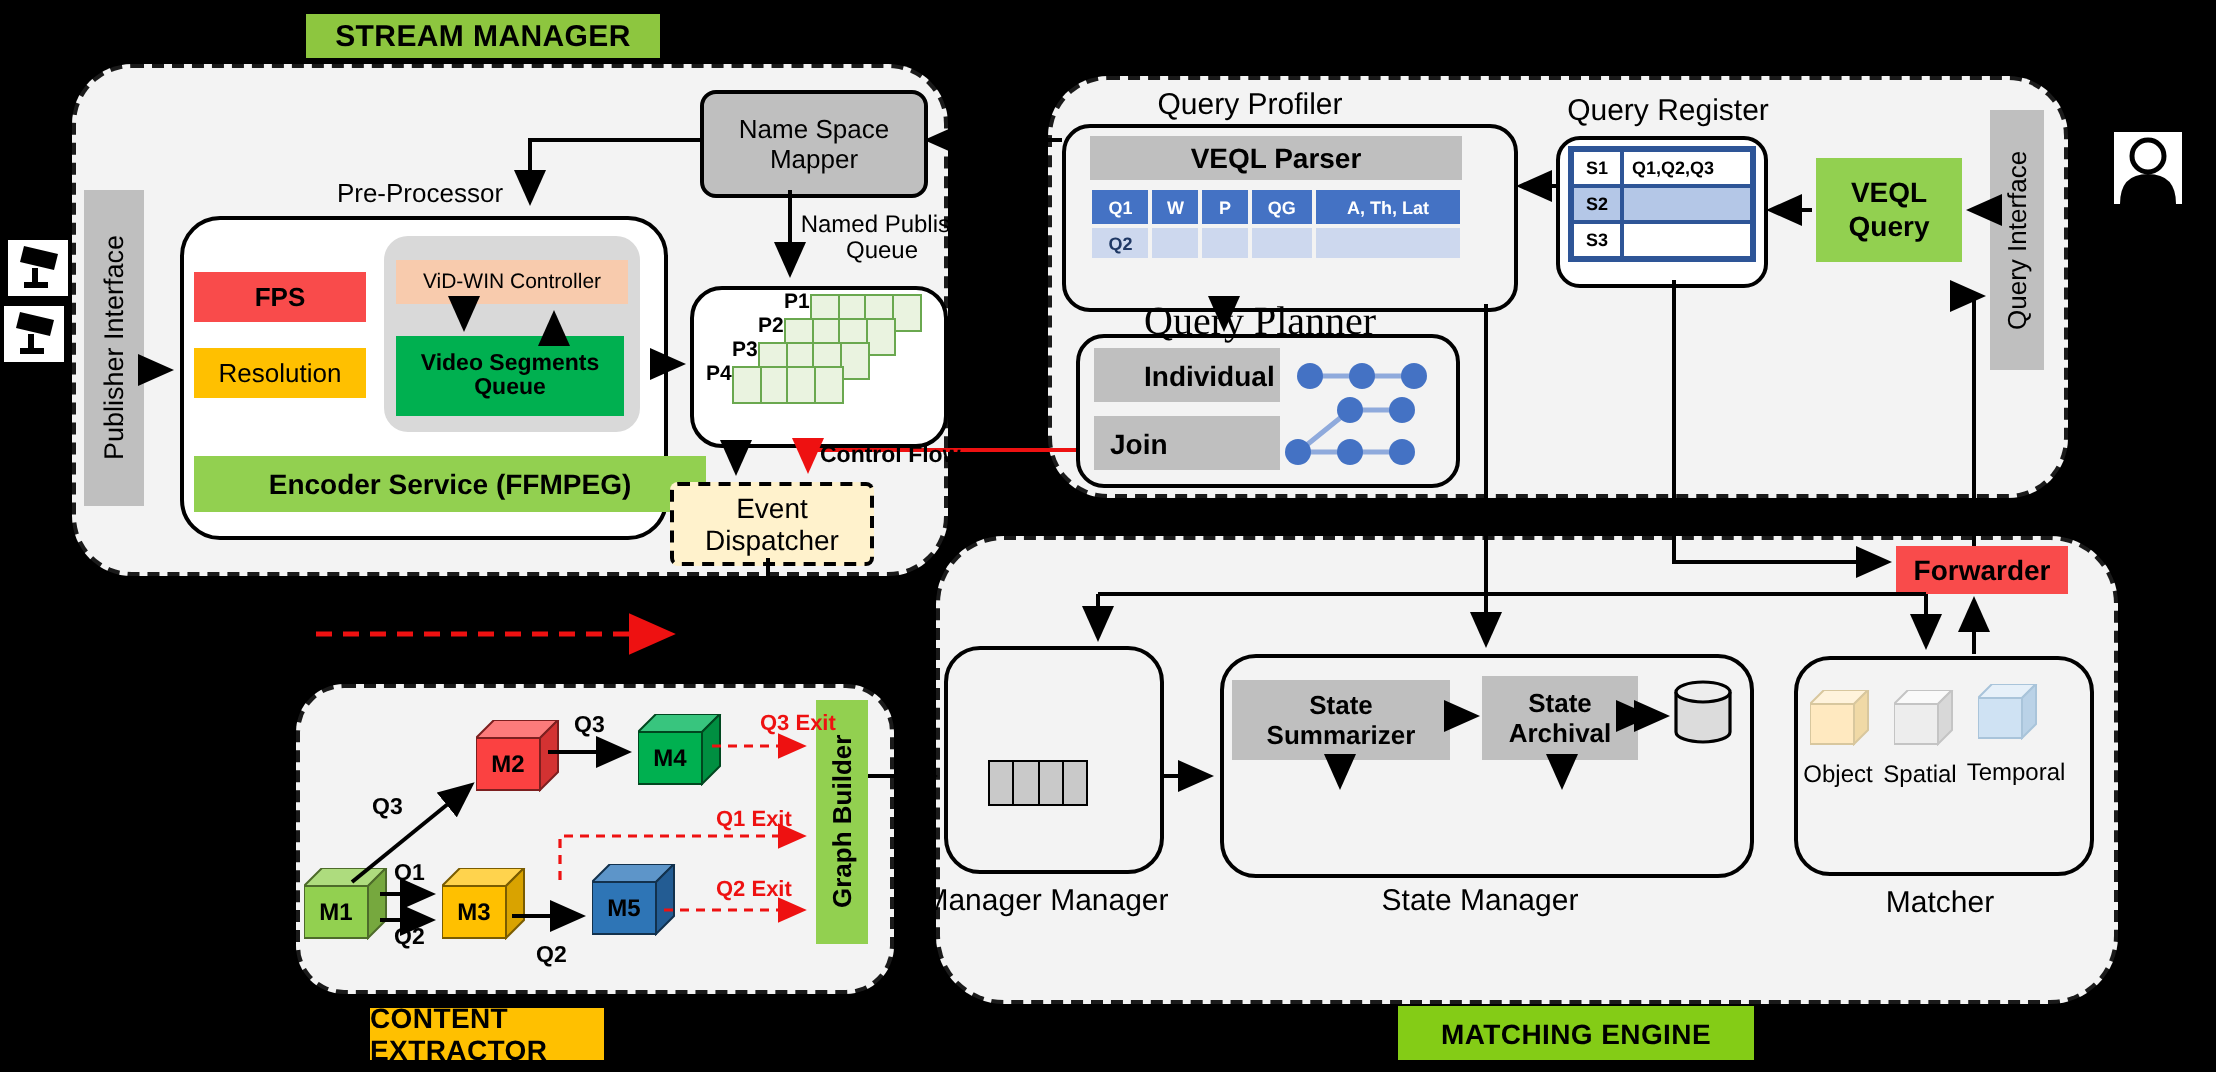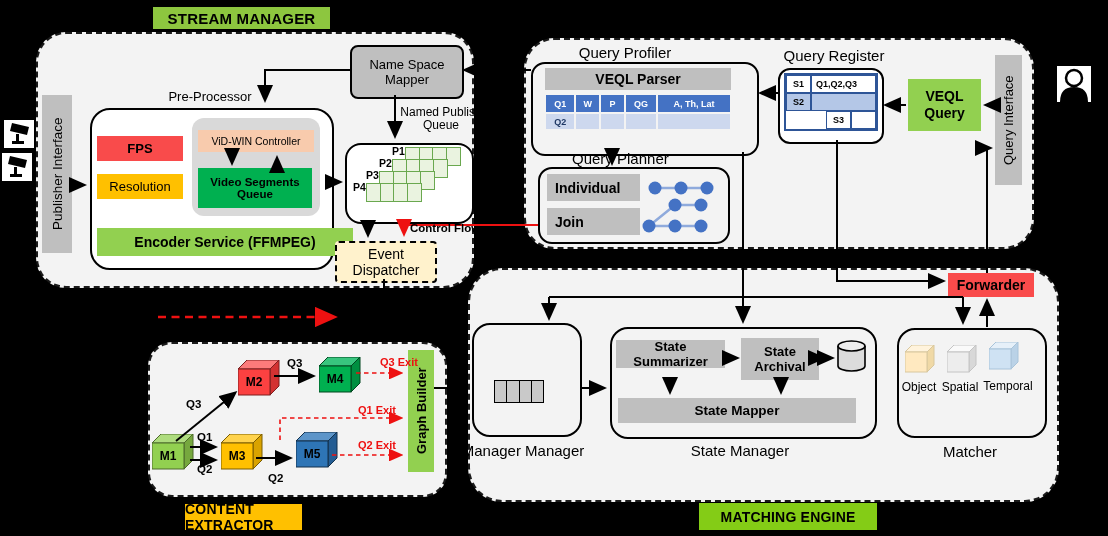--- a/index.html
+++ b/index.html
@@ -141,40 +141,40 @@
     </div>
     <div class="ptr r2">
       <div class="ptc" style="width:30px;">Q2</div>
       <div class="ptc" style="width:24px;"></div>
       <div class="ptc" style="width:24px;"></div>
       <div class="ptc" style="width:32px;"></div>
       <div class="ptc" style="width:76px;"></div>
     </div>
   </div>
 
-  <div class="lbl" style="left:572px;top:151px;width:130px;font-size:15px;">Query Planner</div>
+  <div class="lbl" style="left:572px;top:151px;width:130px;font-size:20px;font-family:Liberation Serif, serif;">Query Planner</div>
   <div class="rbox" style="left:538px;top:167px;width:188px;height:73px;border-radius:14px;background:#F3F3F3;"></div>
   <div class="node graybox" style="left:547px;top:174px;width:93px;height:27px;font-size:14px;font-weight:bold;
-              display:flex;align-items:center;padding-left:8px;box-sizing:border-box;">Individual</div>
+              display:flex;align-items:center;padding-left:25px;box-sizing:border-box;">Individual</div>
   <div class="node graybox" style="left:547px;top:208px;width:93px;height:27px;font-size:14px;font-weight:bold;
               display:flex;align-items:center;padding-left:8px;box-sizing:border-box;">Join</div>
 
   <div class="lbl" style="left:779px;top:48px;width:110px;text-align:center;font-size:15px;">Query Register</div>
   <div class="rbox" style="left:778px;top:68px;width:102px;height:72px;border-radius:12px;"></div>
   <div class="regtable" style="left:784px;top:73px;width:90px;">
     <div class="regrow" style="background:#fff;">
       <div class="regc" style="width:23px;justify-content:center;">S1</div>
       <div class="regc" style="flex:1;padding-left:4px;">Q1,Q2,Q3</div>
     </div>
     <div class="regrow" style="background:#B4C7E7;">
       <div class="regc" style="width:23px;justify-content:center;">S2</div>
       <div class="regc" style="flex:1;"></div>
     </div>
     <div class="regrow" style="background:#fff;">
-      <div class="regc" style="width:23px;justify-content:center;margin-left:40px;">S3</div>
+      <div class="regc" style="width:23px;justify-content:center;">S3</div>
       <div class="regc" style="flex:1;"></div>
     </div>
   </div>
 
   <div class="node cbox" style="left:908px;top:79px;width:73px;height:52px;background:#92D050;font-size:14px;font-weight:bold;line-height:17px;">VEQL Query</div>
 
   <div class="node graybox vtext" style="left:995px;top:55px;width:27px;height:130px;font-size:13px;">Query Interface</div>
 
   <div class="abs" style="left:1057px;top:66px;z-index:2;">
     <svg width="34" height="36">
@@ -242,29 +242,28 @@
   <div class="win" style="left:480px;top:367px;width:75px;height:51px;border-color:#555;"></div>
   <div class="seg" style="left:494px;top:380px;width:48px;height:21px;background:#C9C9C9;z-index:3;">
       <div></div>
       <div></div>
       <div></div>
       <div></div>
     </div>
   <div class="lbl" style="left:458px;top:443px;width:130px;text-align:center;font-size:15px;">Manager Manager</div>
 
   <div class="rbox" style="left:610px;top:327px;width:263px;height:108px;border-radius:18px;background:#F3F3F3;"></div>
-  <div class="node graybox cbox" style="left:616px;top:340px;width:109px;height:28px;font-size:13px;font-weight:bold;line-height:15px;">State Summarizer</div>
+  <div class="node graybox cbox" style="left:616px;top:340px;width:109px;height:40px;font-size:13px;font-weight:bold;line-height:15px;">State Summarizer</div>
   <div class="node graybox cbox" style="left:741px;top:338px;width:78px;height:42px;font-size:13px;font-weight:bold;line-height:15px;">State Archival</div>
   <div class="abs" style="left:836px;top:339px;z-index:3;">
     <svg width="31" height="35">
       <path d="M2 7 L2 27 A 13.5 5 0 0 0 29 27 L29 7" fill="#DCDCDC" stroke="#000" stroke-width="1.6"></path>
       <ellipse cx="15.5" cy="7" rx="13.5" ry="5" fill="#EDEDED" stroke="#000" stroke-width="1.6"></ellipse>
       </svg>
   </div>
-  <div class="node graybox cbox" style="left:618px;top:398px;width:238px;height:25px;font-size:13.5px;font-weight:bold;">State Mapper</div>
   <div class="lbl" style="left:670px;top:443px;width:140px;text-align:center;font-size:15px;">State Manager</div>
 
   <div class="rbox" style="left:897px;top:328px;width:146px;height:106px;border-radius:18px;background:#F3F3F3;"></div>
   <div class="cube" style="left:905px;top:345px;">
     <svg width="30" height="28">
         <polygon points="0,7 7,0 29,0 22,7" fill="#FFF3DC" stroke="#d8c79e" stroke-width="1"></polygon>
       <polygon points="22,7 29,0 29,20 22,27" fill="#F0D9A6" stroke="#d8c79e" stroke-width="1"></polygon>
       <rect x="0" y="7" width="22" height="20" fill="#FFE9C0" stroke="#d8c79e" stroke-width="1"></rect>
       </svg>
   </div>

